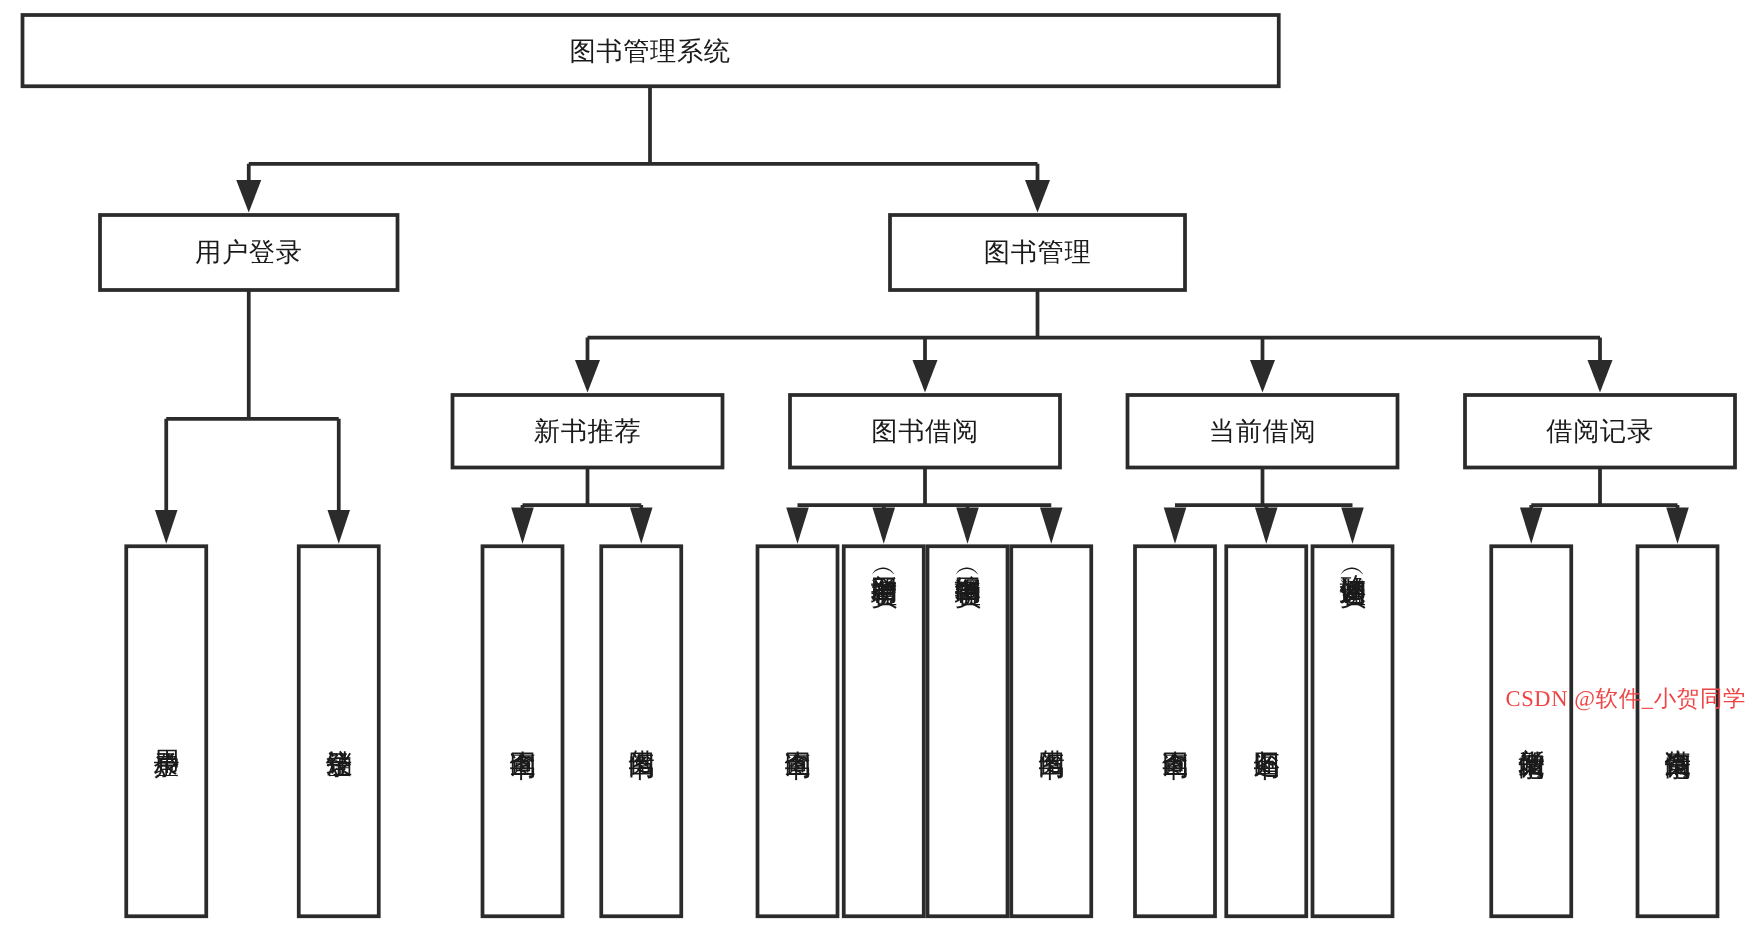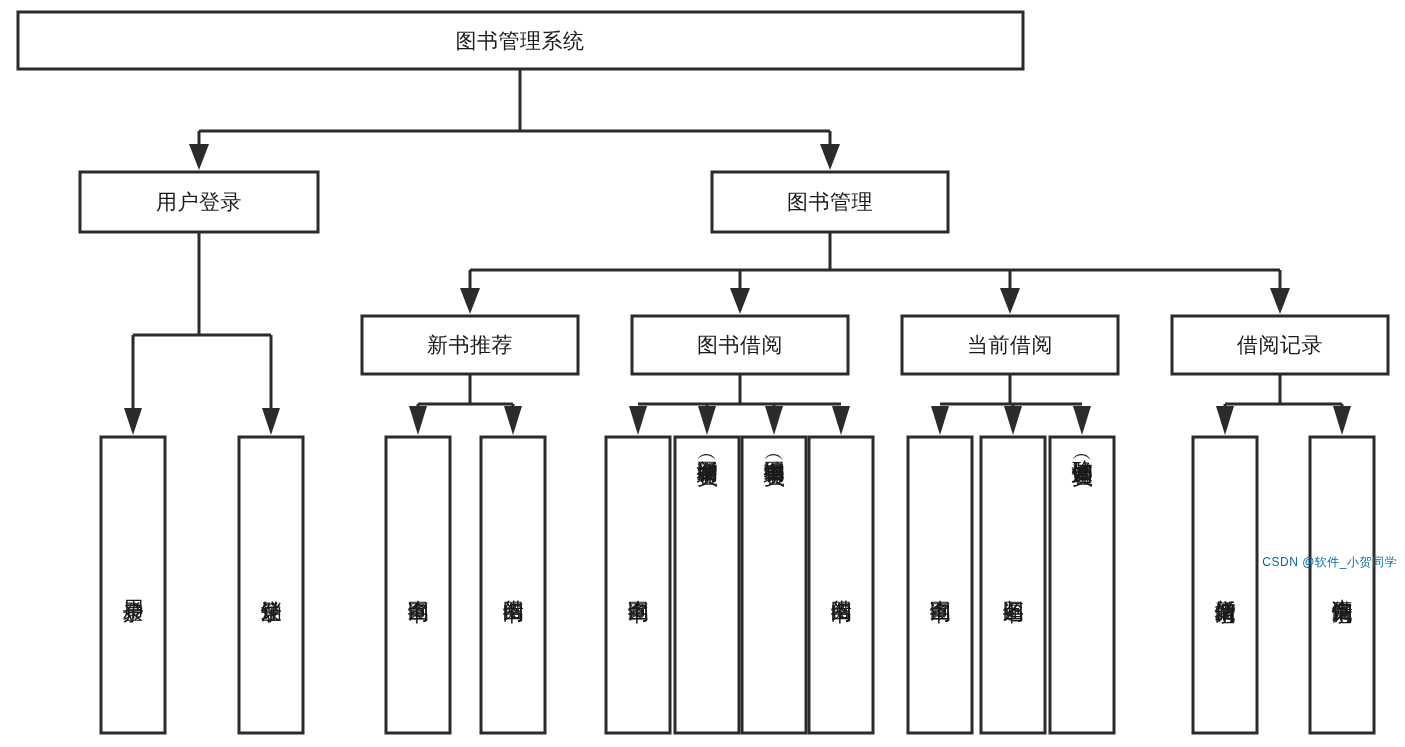--- a/index.html
+++ b/index.html
@@ -66,23 +66,23 @@
     color: #1a1a1a;
     line-height: 1.08;
     letter-spacing: 1px;
     white-space: nowrap;
     text-align: center;
   }
   .watermark {
     position: absolute;
     right: 8px;
     bottom: 6px;
-    font-family: Liberation Sans, sans-serif;
-    font-size: 12px;
-    color: #0369a1;
+    font-family: Liberation Serif, serif;
+    font-size: 18px;
+    color: #ef4444;
     letter-spacing: 0.5px;
     white-space: nowrap;
     user-select: none;
   }
 </style>
 </head>
 <body>
 
 <div id="diagram-root">
 

